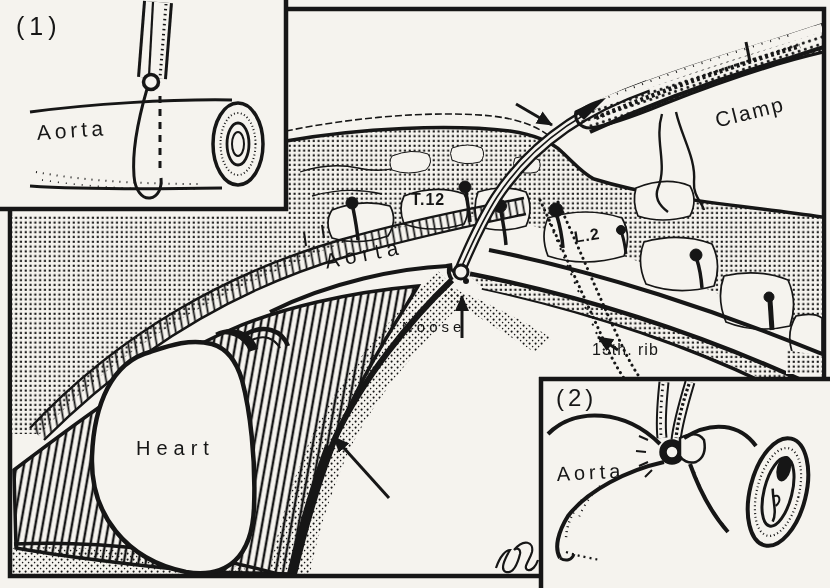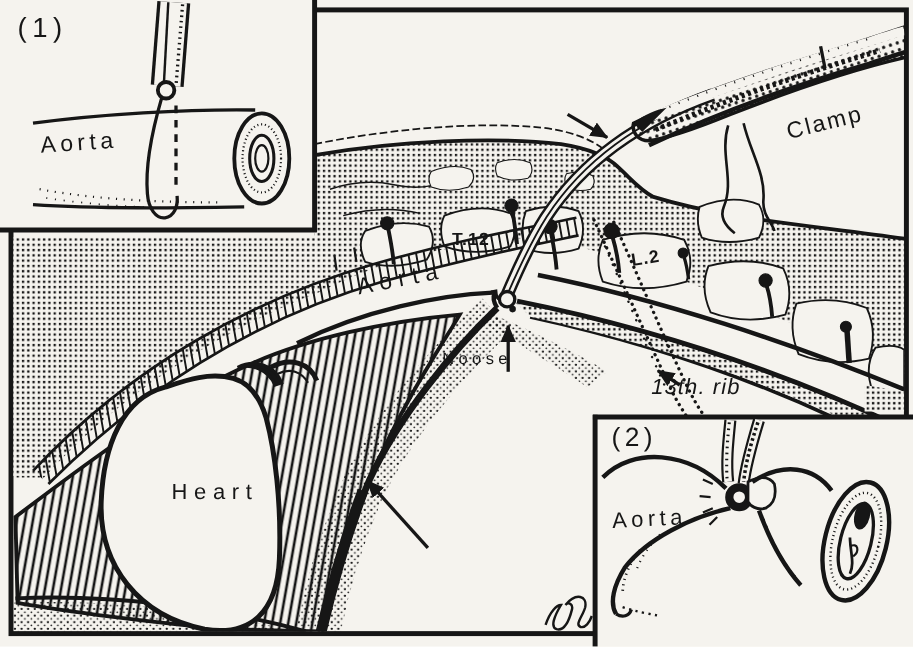--- a/index.html
+++ b/index.html
@@ -4,26 +4,26 @@
 <style>
   html,body{margin:0;padding:0;background:#ffffff;}
   #fig{position:relative;width:830px;height:588px;background:#f5f3ee;overflow:hidden;
        font-family:"Liberation Sans",sans-serif;}
   #art{position:absolute;left:0;top:0;}
   .lbl{position:absolute;color:#161616;white-space:nowrap;transform-origin:left top;line-height:1;}
   .l-p1      {left:16px;  top:14px;  font-size:25px; letter-spacing:5px;}
   .l-aorta1  {left:36px;  top:122px; font-size:21px; letter-spacing:4px; transform:rotate(-4deg);}
   .l-poly    {left:341px; top:84px;  font-size:20px; letter-spacing:2px;}
   .l-clamp   {left:713px; top:110px; font-size:21px; letter-spacing:2px; transform:rotate(-14deg);}
-  .l-t12     {left:411px; top:192px; font-size:16px; font-weight:700; letter-spacing:1px;margin-top:19px;}
+  .l-t12     {left:411px; top:192px; font-size:16px; font-weight:700; letter-spacing:1px;}
   .l-l2      {left:573px; top:230px; font-size:16px; font-weight:700; letter-spacing:1px; transform:rotate(-9deg);}
   .l-aortaM  {left:323px; top:251px; font-size:21px; letter-spacing:6px; transform:rotate(-11deg);}
   .l-noose   {left:402px; top:319px; font-size:15px; letter-spacing:4px;}
-  .l-rib     {left:592px; top:342px; font-size:20px; letter-spacing:1px;font-style:italic;}
-  .l-heart   {left:136px; top:438px; font-size:20px; letter-spacing:6px;margin-left:20px;}
+  .l-rib     {left:592px; top:342px; font-size:16px; letter-spacing:1px;}
+  .l-heart   {left:136px; top:438px; font-size:20px; letter-spacing:6px;}
   .l-diaph   {left:329px; top:503px; font-size:20px; letter-spacing:3px;}
   .l-p2      {left:556px; top:386px; font-size:24px; letter-spacing:4px;}
   .l-aorta2  {left:556px; top:464px; font-size:20px; letter-spacing:4px; transform:rotate(-3deg);}
 </style>
 </head>
 <body>
 
 <div id="fig">
 <svg id="art" width="830" height="588" viewBox="0 0 830 588">
   <defs>

